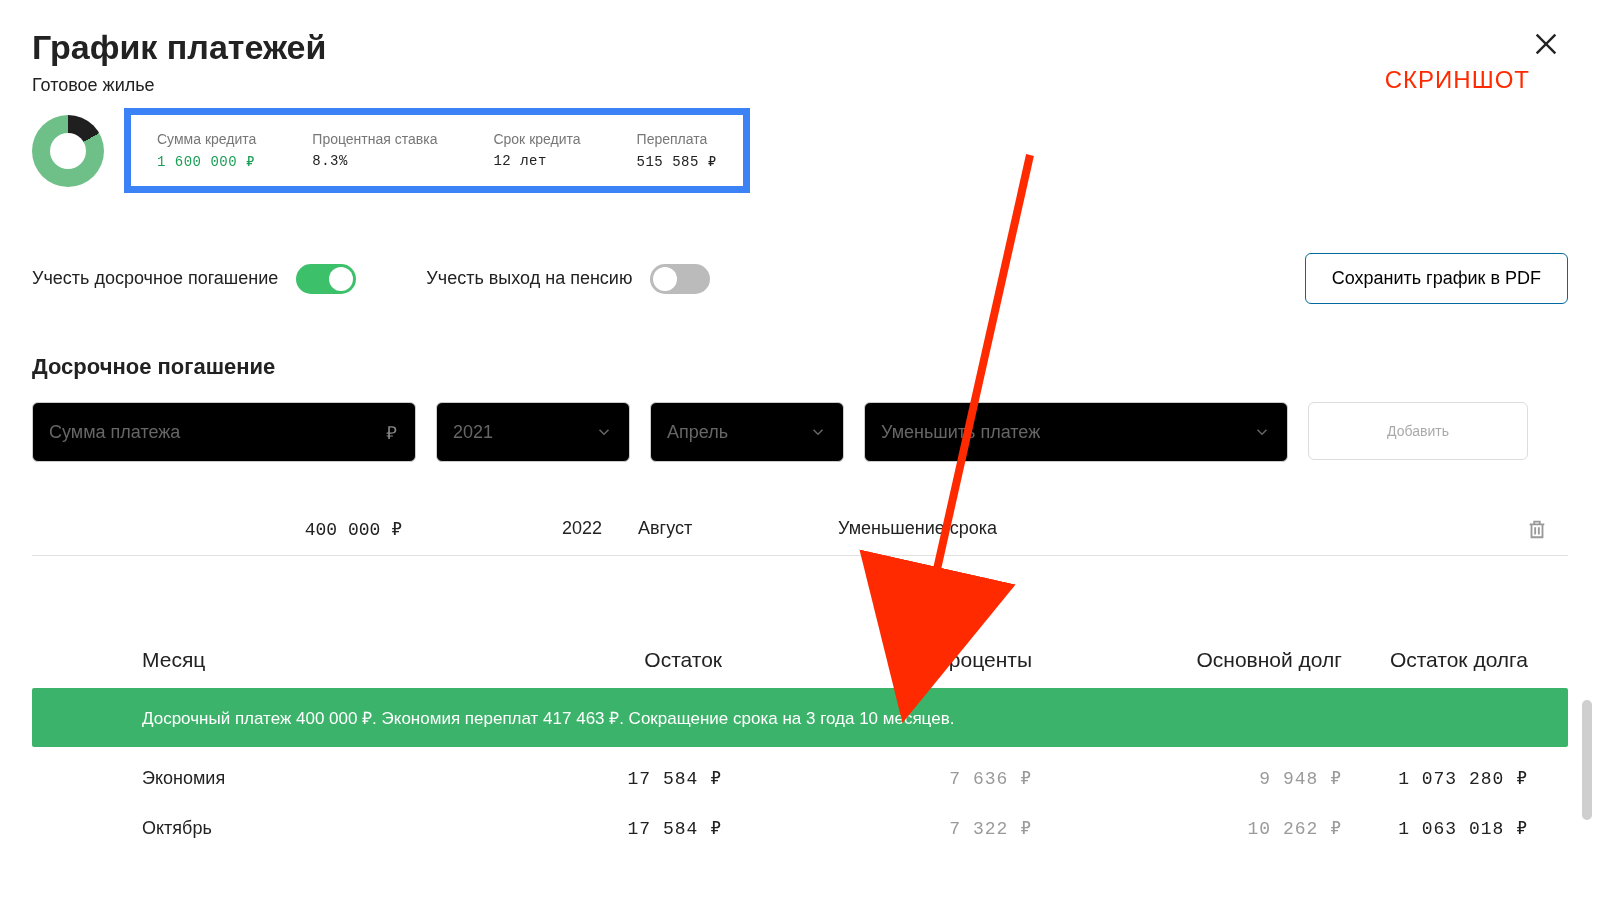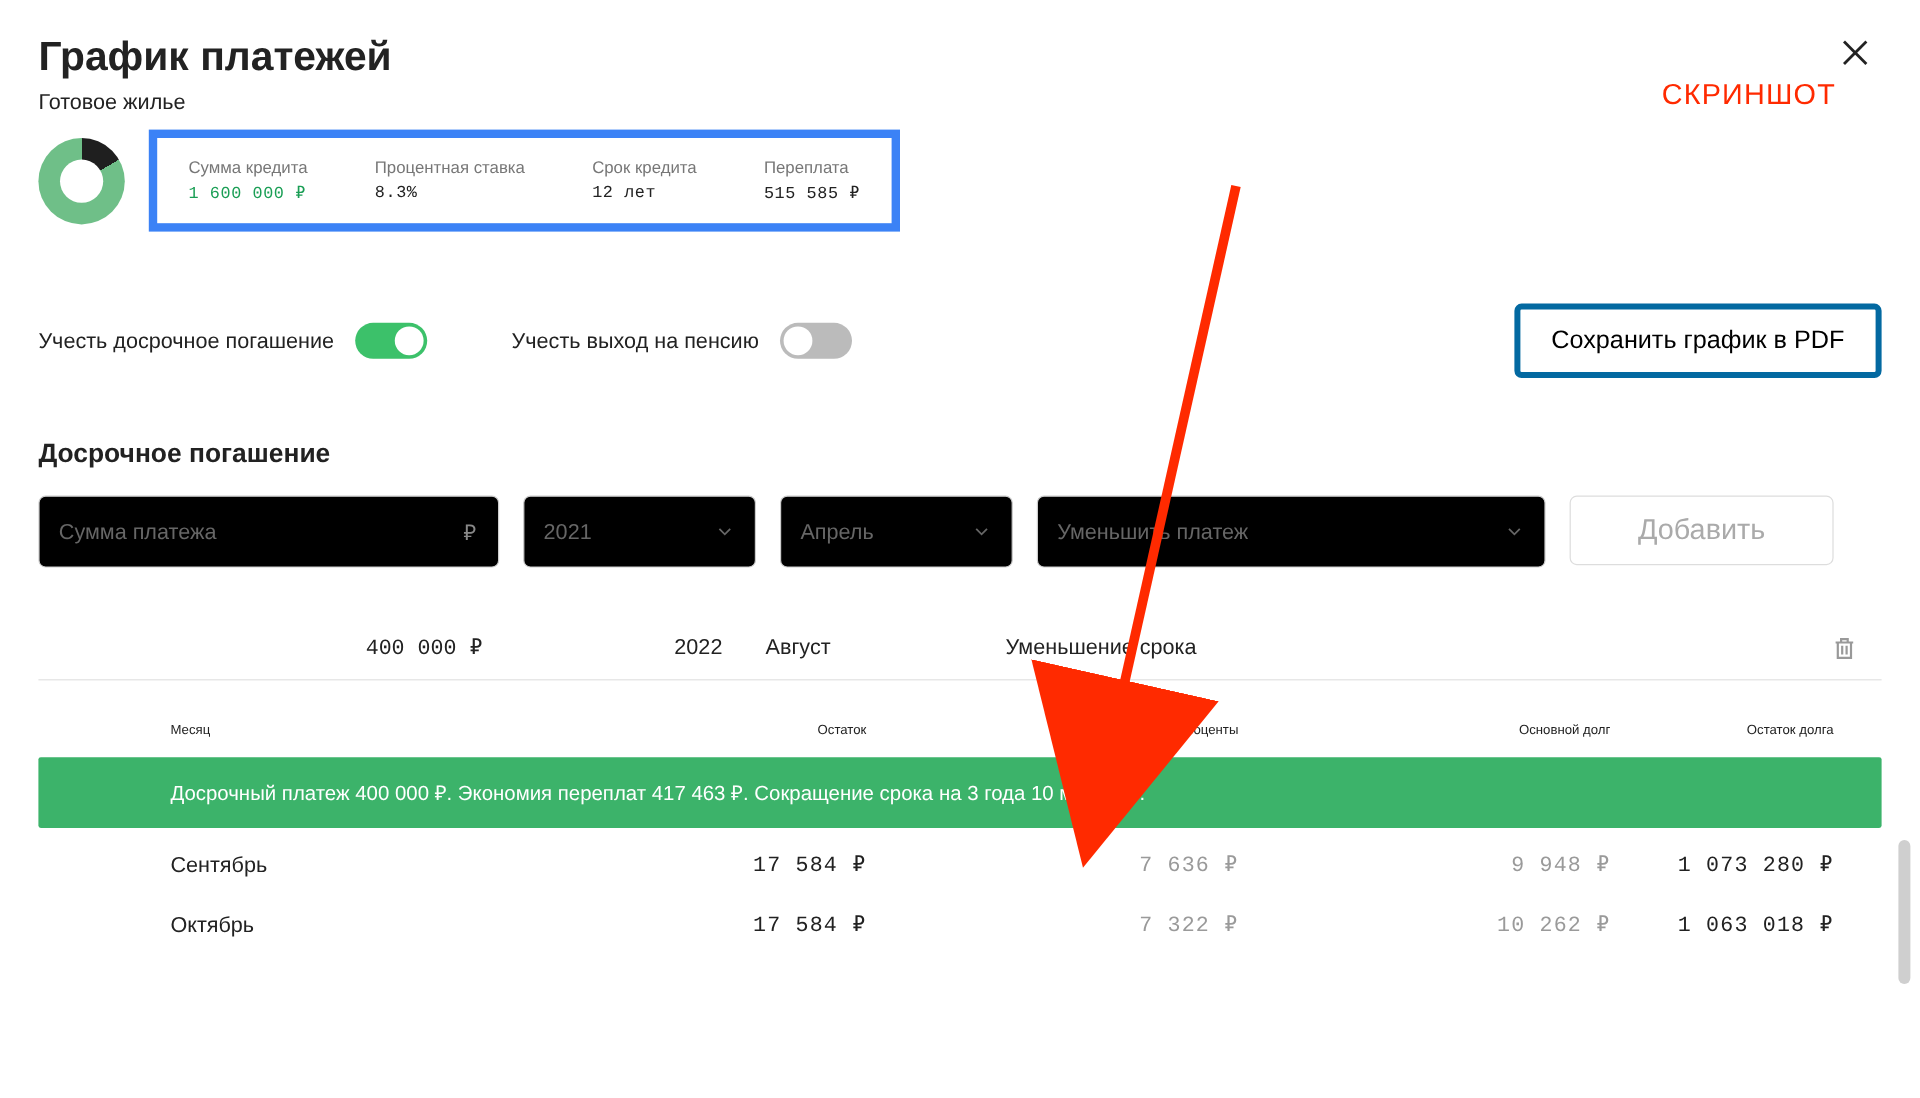--- a/index.html
+++ b/index.html
@@ -21,47 +21,47 @@
 
   .options-row{display:flex;align-items:center;margin-top:60px;gap:70px;}
   .opt{display:flex;align-items:center;gap:18px;font-size:18px;}
   .switch{width:60px;height:30px;border-radius:15px;position:relative;}
   .switch.on{background:#3cc16a;}
   .switch.off{background:#bbb;}
   .switch .knob{position:absolute;top:3px;width:24px;height:24px;border-radius:50%;background:#fff;}
   .switch.on .knob{right:3px;}
   .switch.off .knob{left:3px;}
   .spacer{flex:1;}
-  .pdf-btn{border:5px solid #0369a1;border-radius:6px;padding:14px 26px;font-size:21px;cursor:pointer;background:#fff;}
+  .pdf-btn{border:1px solid #0369a1;border-radius:6px;padding:14px 26px;font-size:18px;cursor:pointer;background:#fff;}
 
   h2.section{font-size:22px;font-weight:700;margin:50px 0 22px;}
 
   .form-row{display:flex;gap:20px;align-items:stretch;}
   .field{position:relative;height:58px;border:1px solid #ccc;border-radius:6px;display:flex;align-items:center;
          padding:0 16px;font-size:18px;color:#666;background:#000000;}
   .field .ruble-fade{position:absolute;right:18px;color:#888;font-size:18px;}
   .field.select{justify-content:space-between;}
   .chev{width:18px;height:18px;}
   .chev svg{width:100%;height:100%;stroke:#666;stroke-width:2;fill:none;}
   .f-amount{flex:0 0 350px;}
   .f-year{flex:0 0 160px;}
   .f-month{flex:0 0 160px;}
   .f-type{flex:0 0 390px;}
-  .add-btn{flex:0 0 220px;height:58px;border:1px solid #ddd;border-radius:6px;background:#fff;color:#aaa;font-size:24px;cursor:pointer;}
+  .add-btn{flex:0 0 220px;height:58px;border:1px solid #ddd;border-radius:6px;background:#fff;color:#aaa;font-size:14px;cursor:pointer;}
 
   .early-row{display:flex;align-items:flex-start;margin-top:46px;padding:10px 0;border-bottom:1px solid #e2e2e2;font-size:18px;}
   .early-row .col{padding-right:20px;}
   .early-row .eamt{flex:0 0 370px;text-align:right;font-family:"Courier New",monospace;}
   .early-row .eyear{flex:0 0 180px;text-align:right;}
   .early-row .emonth{flex:0 0 180px;padding-left:16px;}
   .early-row .etype{flex:1;}
   .early-row .trash{flex:0 0 40px;text-align:right;}
   .trash svg{width:22px;height:22px;fill:#999;cursor:pointer;}
 
-  .table-head{display:flex;margin-top:36px;padding:0 0 16px;font-size:11px;color:#222;}
+  .table-head{display:flex;margin-top:92px;padding:0 0 16px;font-size:21px;color:#222;}
   .c1{flex:0 0 330px;padding-left:110px;}
   .c2{flex:0 0 250px;text-align:right;padding-right:40px;}
   .c3{flex:0 0 270px;text-align:right;padding-right:40px;}
   .c4{flex:0 0 270px;text-align:right;padding-right:40px;}
   .c5{flex:1;text-align:right;padding-right:40px;}
 
   .green-banner{background:#3cb36a;color:#fff;padding:18px 0 18px 110px;font-size:17px;border-radius:2px;margin-bottom:6px;}
 
   .trow{display:flex;padding:14px 0;font-size:18px;align-items:center;}
   .trow .mono{font-family:"Courier New",monospace;letter-spacing:1px;}
@@ -173,21 +173,21 @@
     <div class="c1">Месяц</div>
     <div class="c2">Остаток</div>
     <div class="c3">Проценты</div>
     <div class="c4">Основной долг</div>
     <div class="c5">Остаток долга</div>
   </div>
 
   <div class="green-banner">Досрочный платеж 400 000 ₽. Экономия переплат 417 463 ₽. Сокращение срока на 3 года 10 месяцев.</div>
 
   <div class="trow">
-    <div class="c1">Сентябрь</div>
+    <div class="c1">Экономия</div>
     <div class="c2 mono">17 584 ₽</div>
     <div class="c3 mono fade">7 636 ₽</div>
     <div class="c4 mono fade">9 948 ₽</div>
     <div class="c5 mono">1 073 280 ₽</div>
   </div>
   <div class="trow">
     <div class="c1">Октябрь</div>
     <div class="c2 mono">17 584 ₽</div>
     <div class="c3 mono fade">7 322 ₽</div>
     <div class="c4 mono fade">10 262 ₽</div>

